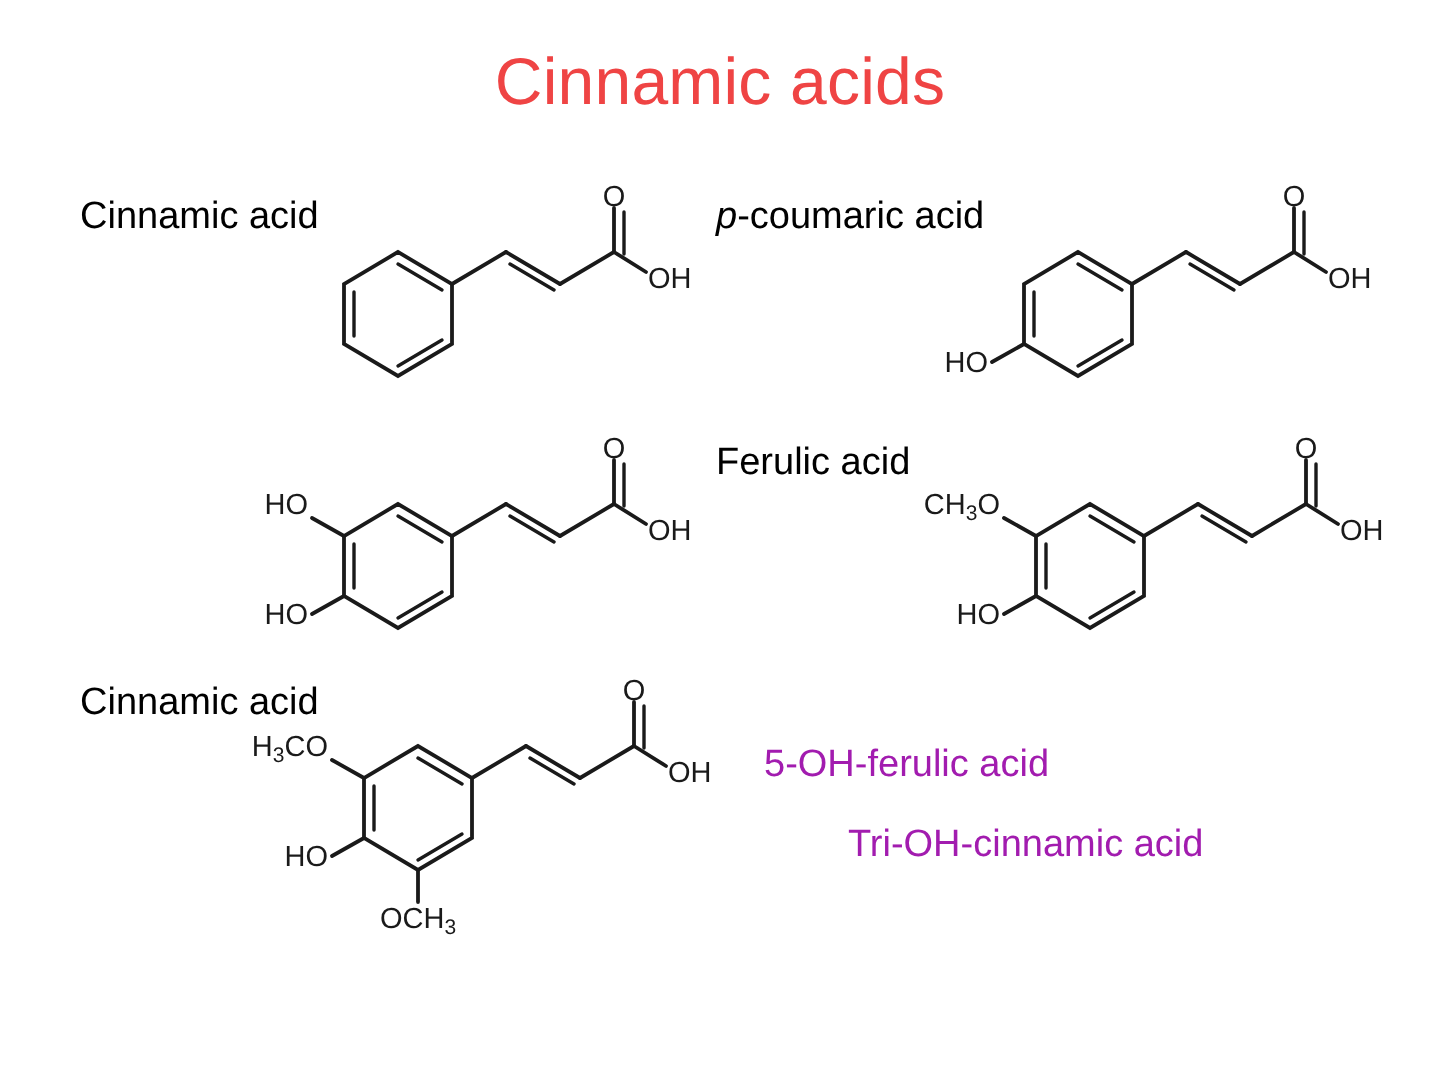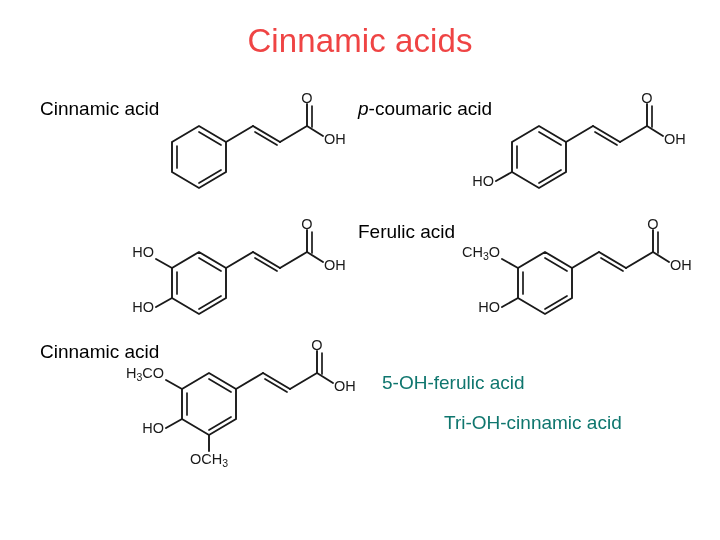--- a/index.html
+++ b/index.html
@@ -41,21 +41,21 @@
     white-space: nowrap;
     margin-top: 10px;
   }
   .compound-label .ital {
     font-style: italic;
   }
   .plain-text {
     position: absolute;
     font-size: 19px;
     line-height: 23px;
-    color: #0f766e;
+    color: #a21caf;
     white-space: nowrap;
   }
   .structure {
     position: absolute;
   }
   .structure svg {
     display: block;
     overflow: visible;
   }
   .structure svg .bond {
@@ -246,15 +246,15 @@
         <path class="bond-inner" d="M 152 19 L 152 -2"></path>
         <path class="bond" d="M 147 18 L 163 28"></path>
         <text class="atom" x="147" y="-5" text-anchor="middle">O</text>
         <text class="atom" x="164" y="36" text-anchor="start">OH</text>
       </g>
     </svg>
   </div>
 
   <div class="plain-text" style="left:382px; top:371px;">5-OH-ferulic acid</div>
 
-  <div class="plain-text" style="left:444px; top:411px;">Tri-OH-cinnamic acid</div>
+  <div class="plain-text" style="left:424px; top:411px;">Tri-OH-cinnamic acid</div>
 
 </div>
 
 </body></html>

